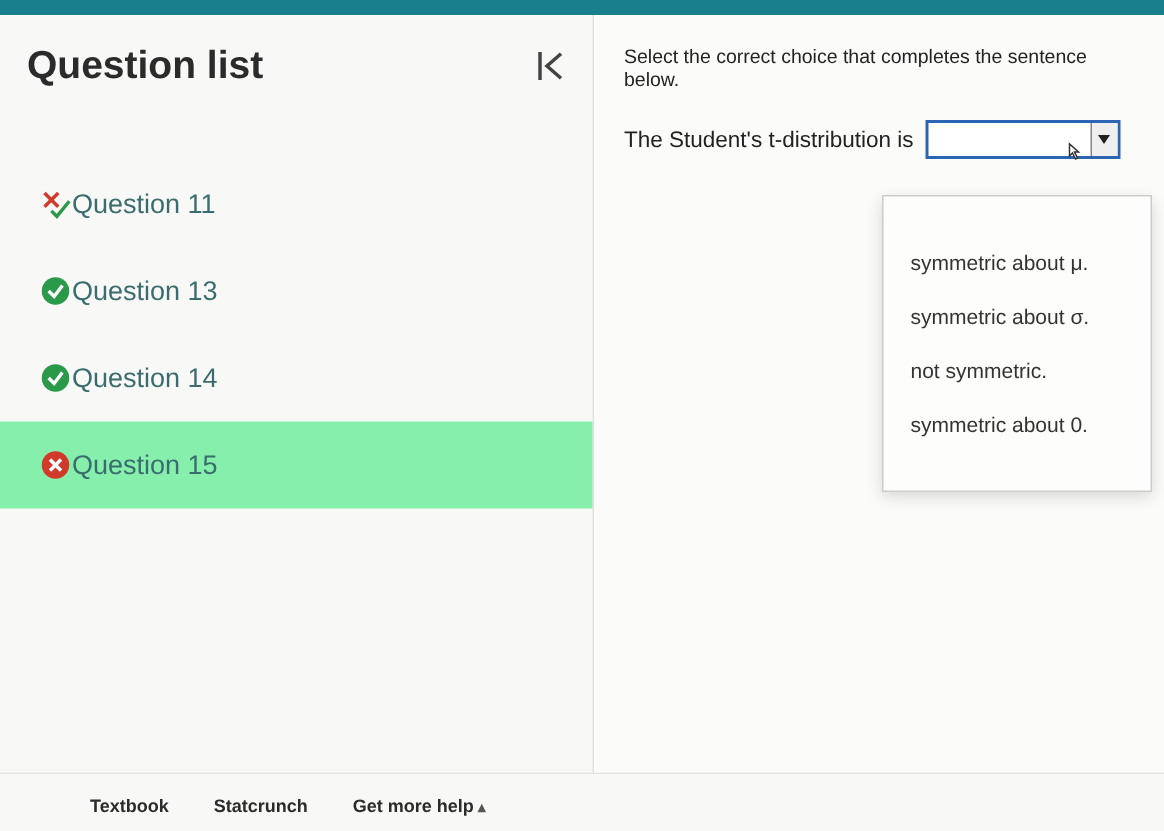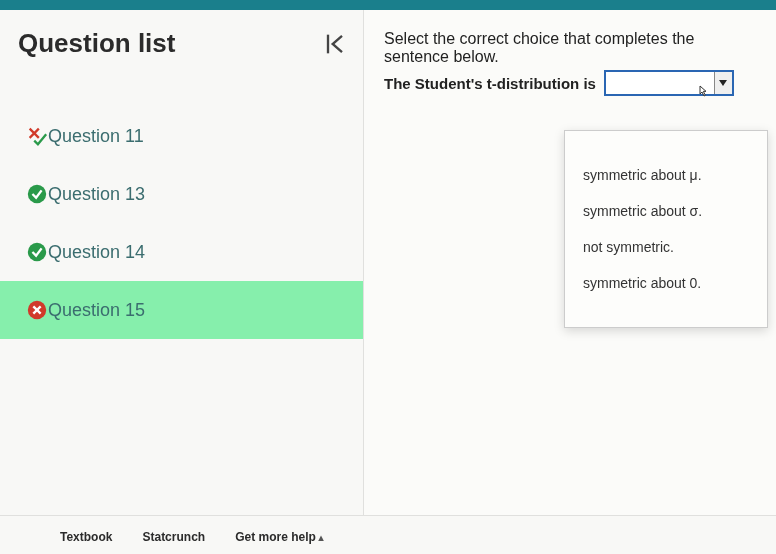--- a/index.html
+++ b/index.html
@@ -19,21 +19,21 @@
     .top-bar {
       height: 10px;
       background: #1a7f8c;
     }
     .main {
       flex: 1;
       display: flex;
       position: relative;
     }
     .sidebar {
-      width: 364px;
+      width: 396px;
       background: #f8f8f6;
       border-right: 1px solid #e0e0de;
       display: flex;
       flex-direction: column;
     }
     .sidebar-header {
       display: flex;
       align-items: center;
       justify-content: space-between;
       padding: 18px 14px 18px 18px;
@@ -80,29 +80,28 @@
       height: 22px;
     }
     .content {
       flex: 1;
       padding: 20px 20px 0 20px;
       background: #fbfbf9;
       color: #222;
       position: relative;
     }
     .prompt {
-      font-size: 16px;
-      margin-bottom: 4px;
+      font-size: 13px;
+      margin-bottom: 20px;
     }
     .sentence-row {
       display: flex;
       align-items: center;
       gap: 8px;
       font-size: 15px;
-      font-weight: bold;
     }
     .dropdown-field {
       width: 130px;
       height: 26px;
       border: 2px solid #2a66b3;
       background: #fff;
       display: flex;
       align-items: center;
       justify-content: flex-end;
       cursor: pointer;
@@ -127,21 +126,21 @@
       bottom: -6px;
       width: 16px;
       height: 16px;
       color: #666;
       pointer-events: none;
     }
     .dropdown-menu {
       position: absolute;
       top: 120px;
       right: 8px;
-      width: 204px;
+      width: 180px;
       background: #fdfdfb;
       border: 1px solid #ccc;
       box-shadow: 0 3px 10px rgba(0,0,0,0.15);
       padding: 26px 0;
     }
     .dropdown-option {
       padding: 10px 18px;
       font-size: 14px;
       color: #333;
       cursor: pointer;

